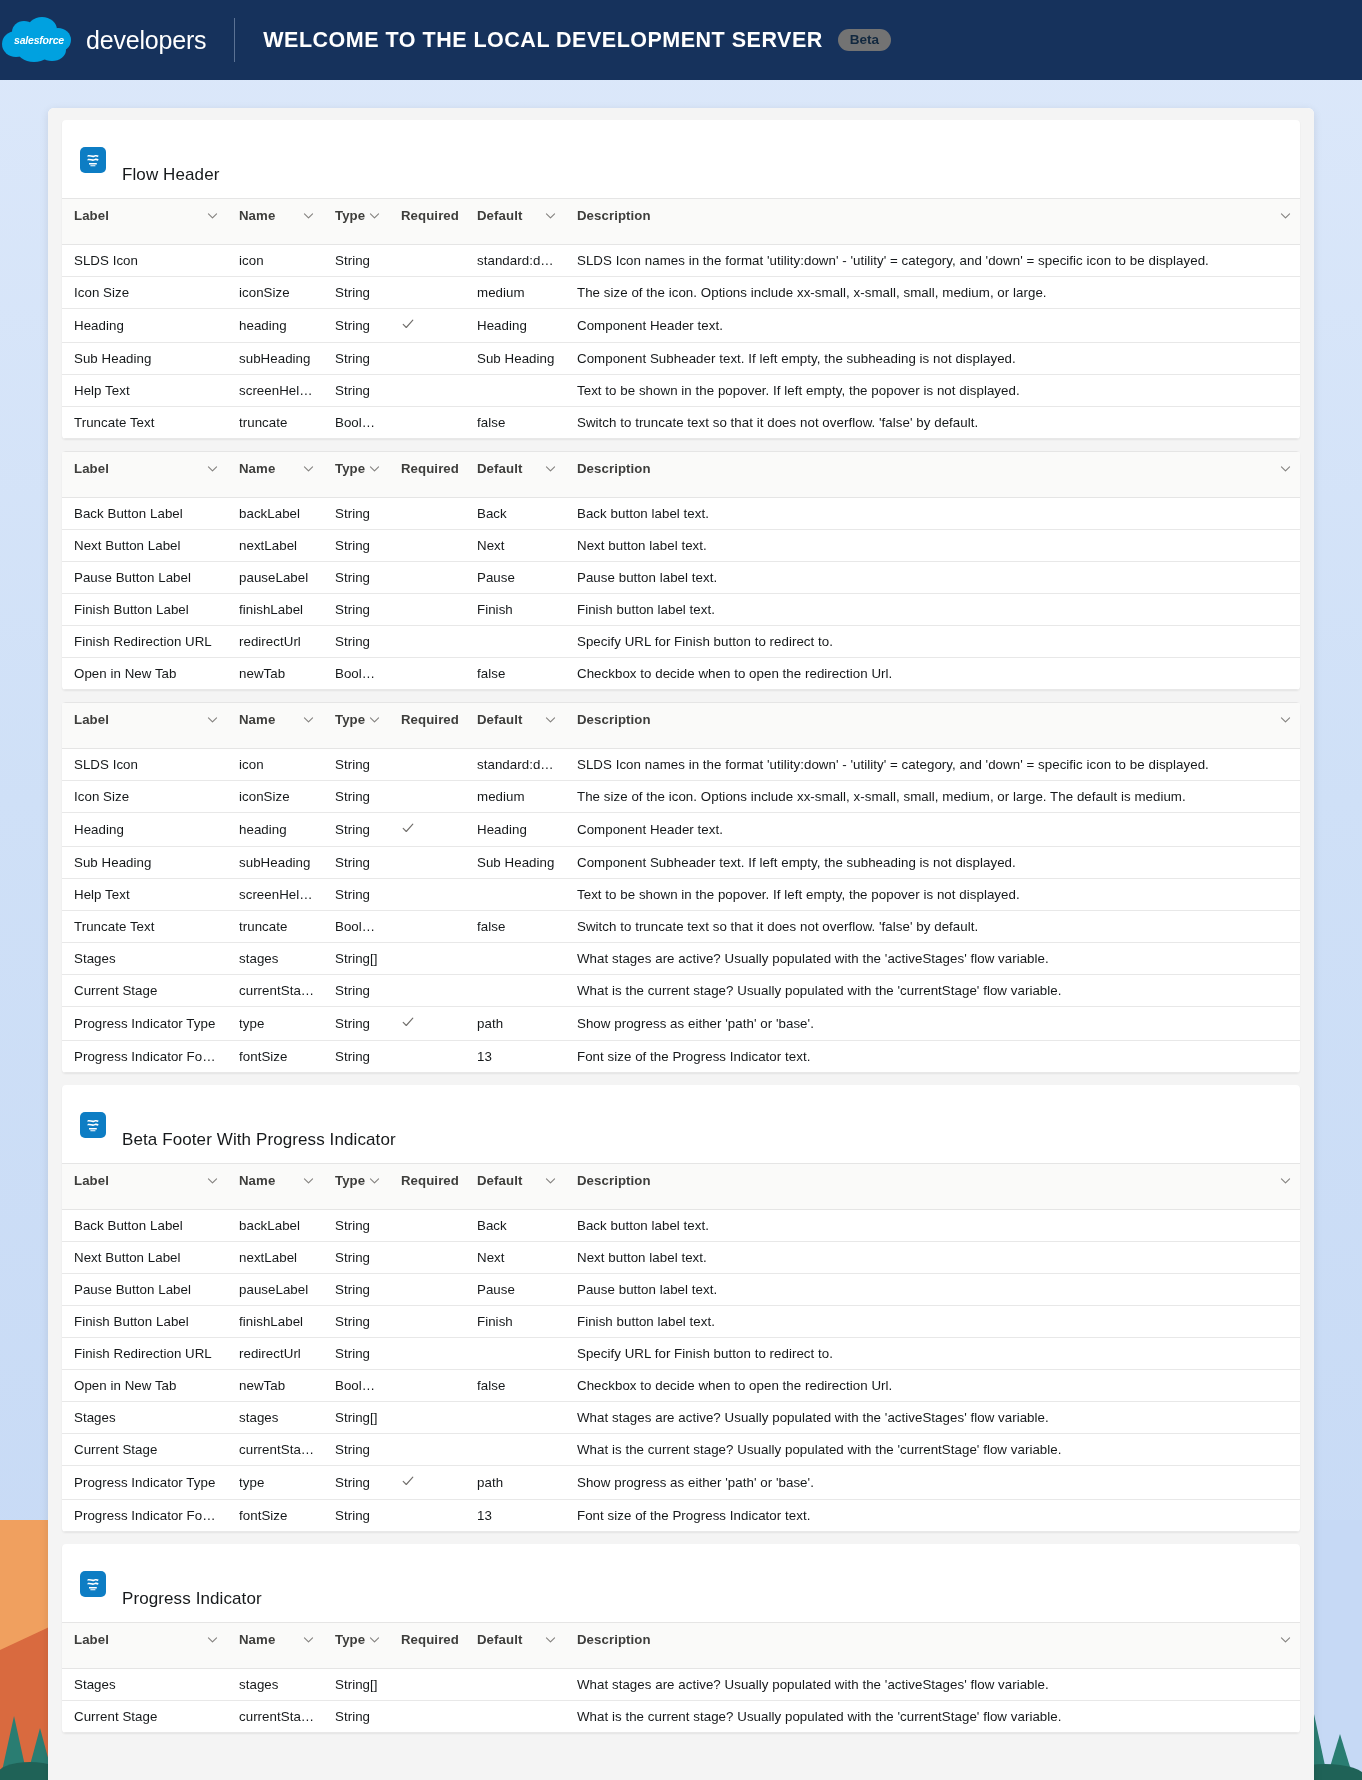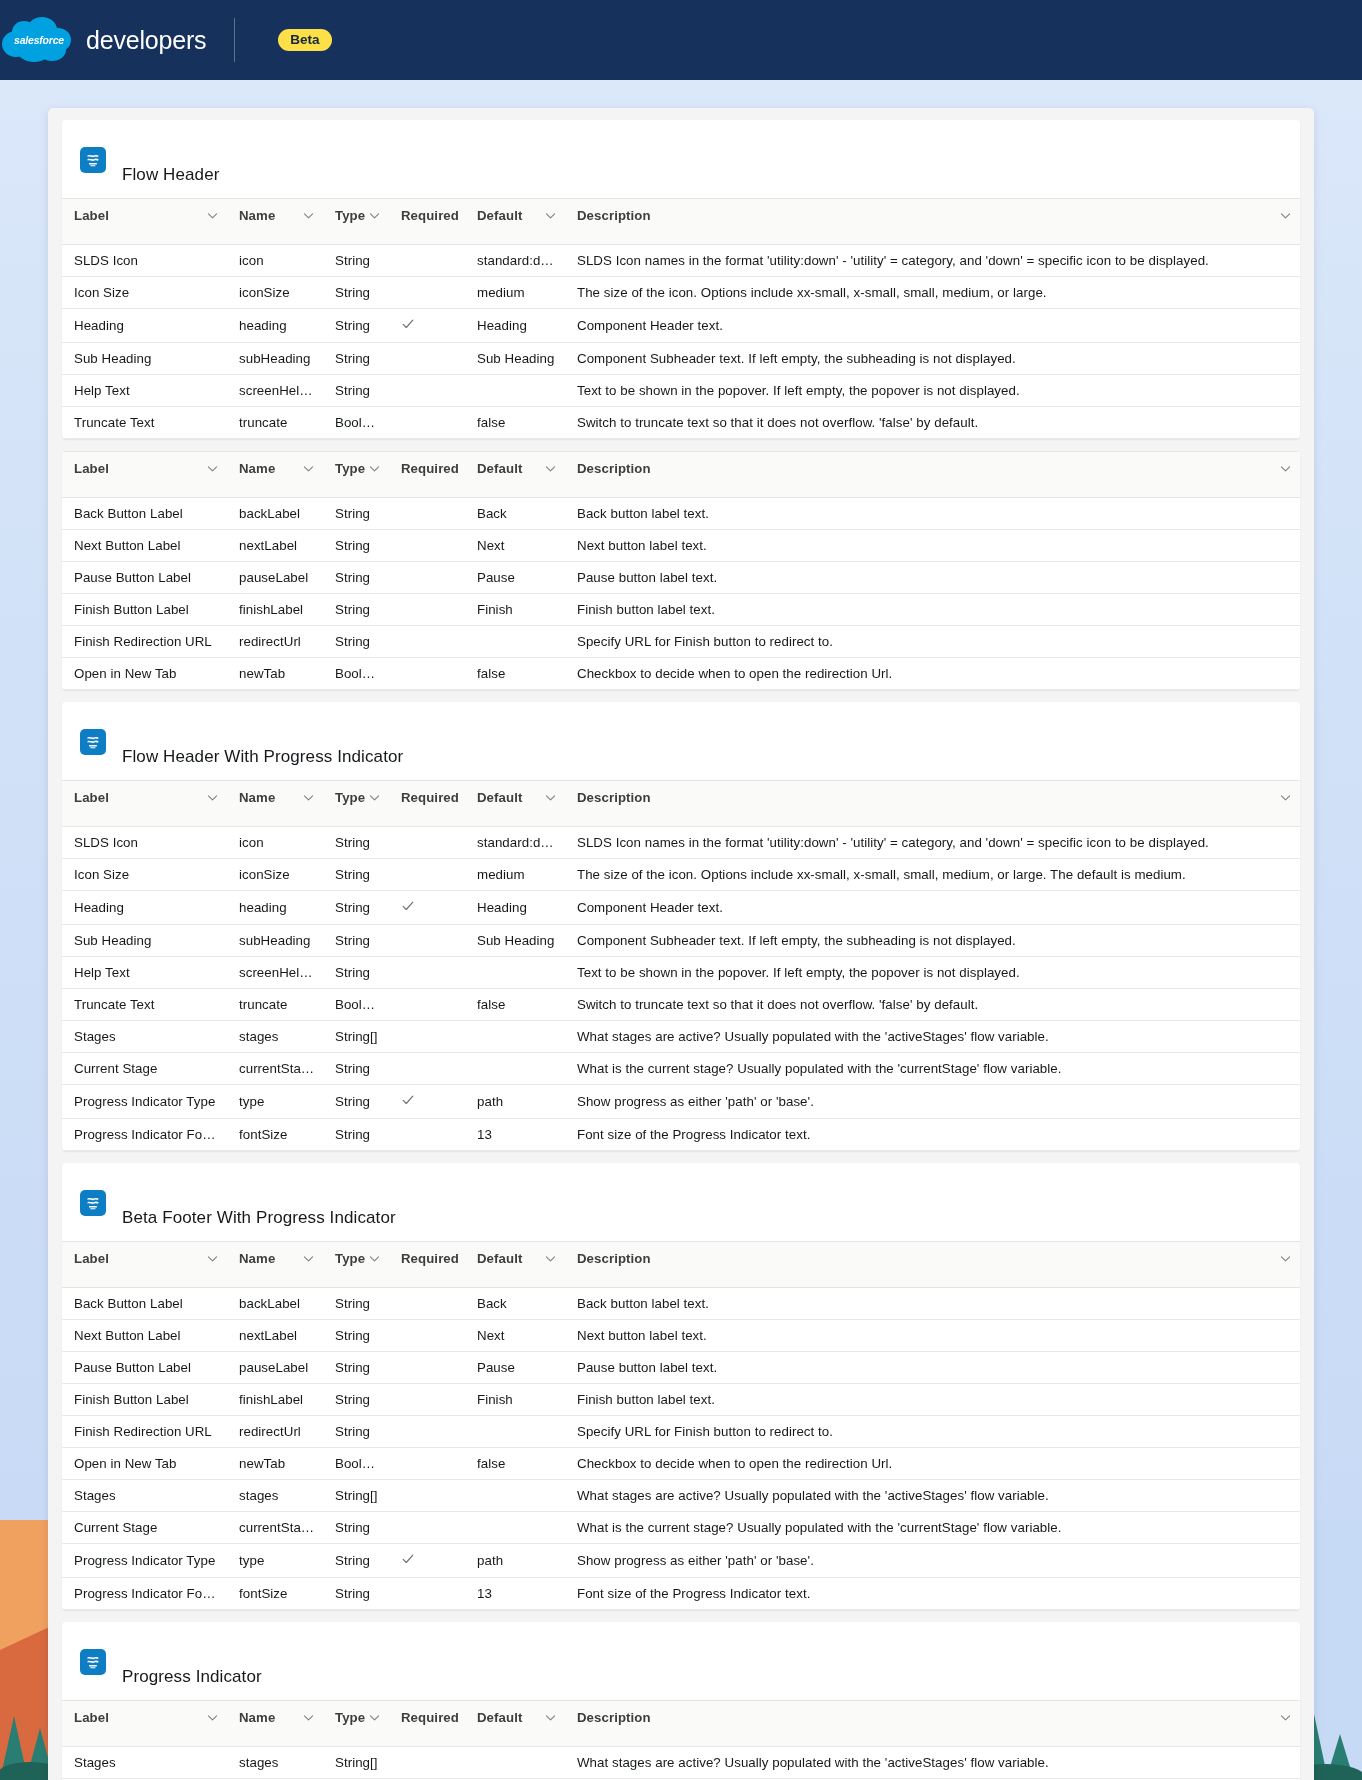--- a/index.html
+++ b/index.html
@@ -63,21 +63,21 @@
   }
   .welcome-title {
     color: #ffffff;
     font-size: 21.5px;
     font-weight: 700;
     letter-spacing: 0.5px;
     text-transform: uppercase;
   }
   .beta-badge {
     margin-left: 15px;
-    background: #fde047;
+    background: #737373;
     color: #12283f;
     font-size: 13.5px;
     font-weight: 700;
     border-radius: 11px;
     padding: 3px 12px 4px 12px;
     display: inline-block;
     vertical-align: middle;
   }
   .welcome-row { display: flex; align-items: center; }
 
@@ -335,20 +335,21 @@
             <ellipse cx="52" cy="33" rx="14" ry="11"></ellipse>
             <rect x="12" y="18" width="54" height="18" rx="9"></rect>
           </g>
         </svg>
         <span class="cloud-word">salesforce</span>
       </span>
       <span class="developers-word">developers</span>
     </div>
     <div class="nav-divider"></div>
     <div class="welcome-row">
+      <span class="welcome-title">WELCOME TO THE LOCAL DEVELOPMENT SERVER</span>
       <span class="beta-badge">Beta</span>
     </div>
   </div>
 
   <div class="sheet">
 
 
     <div class="sheet-body" id="sections-host">
         <div class="comp-card">
           <div class="comp-head">
@@ -585,33 +586,20 @@
                 <td class="col-name">newTab</td>
                 <td class="col-type">Boolean</td>
                 <td class="col-req cell-req"></td>
                 <td class="col-def">false</td>
                 <td class="col-desc">Checkbox to decide when to open the redirection Url.</td>
               </tr>
             </tbody>
           </table>
         </div>
         <div class="comp-card">
-          <div class="comp-head">
-            <span class="flow-icon">
-              <svg viewBox="0 0 16 16" aria-hidden="true">
-                <g fill="#ffffff">
-                  <path d="M2.6 3.3c2.3-1.1 4.6 1.1 6.9 0 1.4-0.7 2.8-0.4 4.1 0.3L13 5.1c-1.2-0.6-2.4-0.8-3.6-0.2C7.1 6 4.8 3.8 2.5 4.9z"></path>
-                  <path d="M2.6 7.0c2.3-1.1 4.6 1.1 6.9 0 1.4-0.7 2.8-0.4 4.1 0.3L13 8.8c-1.2-0.6-2.4-0.8-3.6-0.2C7.1 9.7 4.8 7.5 2.5 8.6z"></path>
-                  <path d="M4.0 10.9h7.8v1.5H4.0z"></path>
-                  <path d="M5.4 13.2h5v1.1h-5z"></path>
-                </g>
-              </svg>
-            </span>
-            <span class="comp-title">Flow Header With Progress Indicator</span>
-          </div>
           <table class="props">
             <thead>
               <tr>
                 <th class="col-label">
                   <span class="th-inner">
                     <span class="th-label">Label</span>
                     <span class="chev">
                       <svg viewBox="0 0 16 16">
                         <path d="M3 6 L8 11 L13 6" fill="none" stroke="#706e6b" stroke-width="1.4" stroke-linecap="round" stroke-linejoin="round"></path>
                       </svg>

